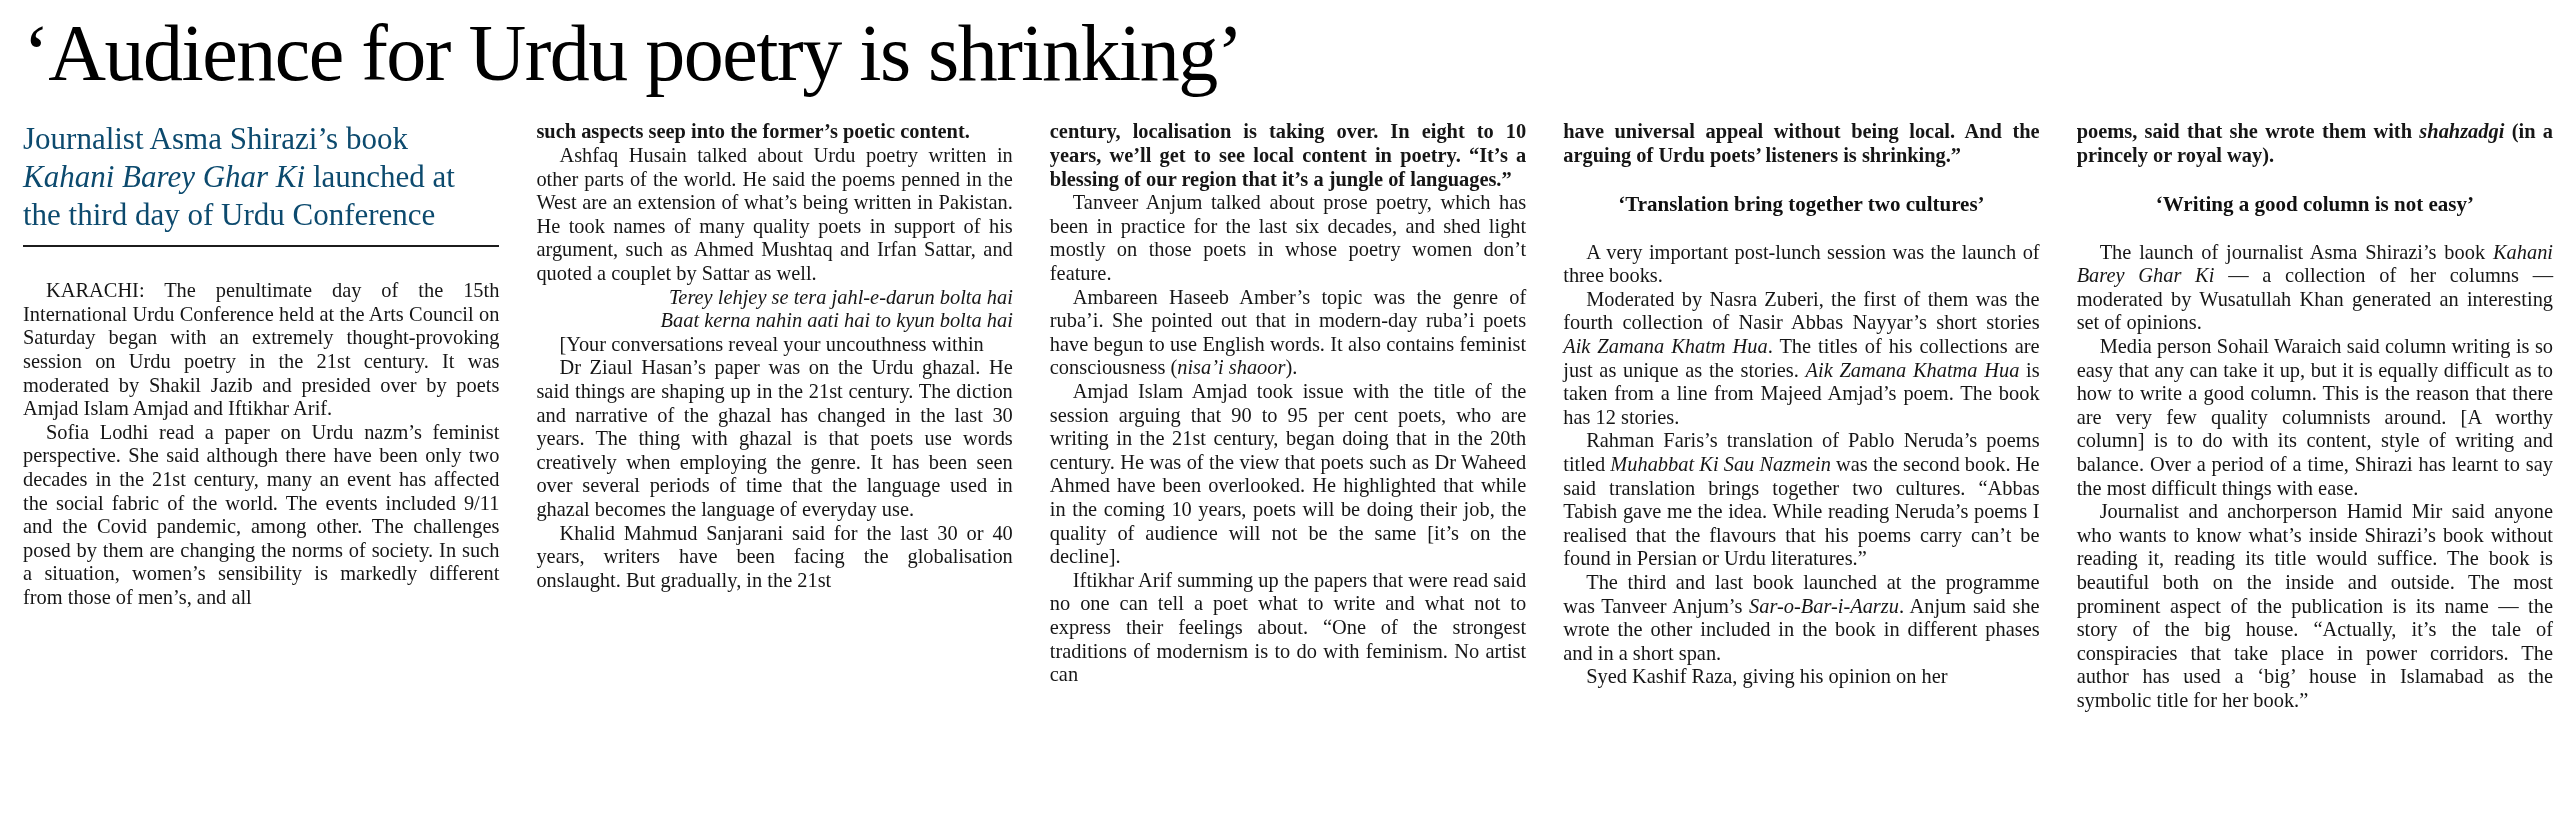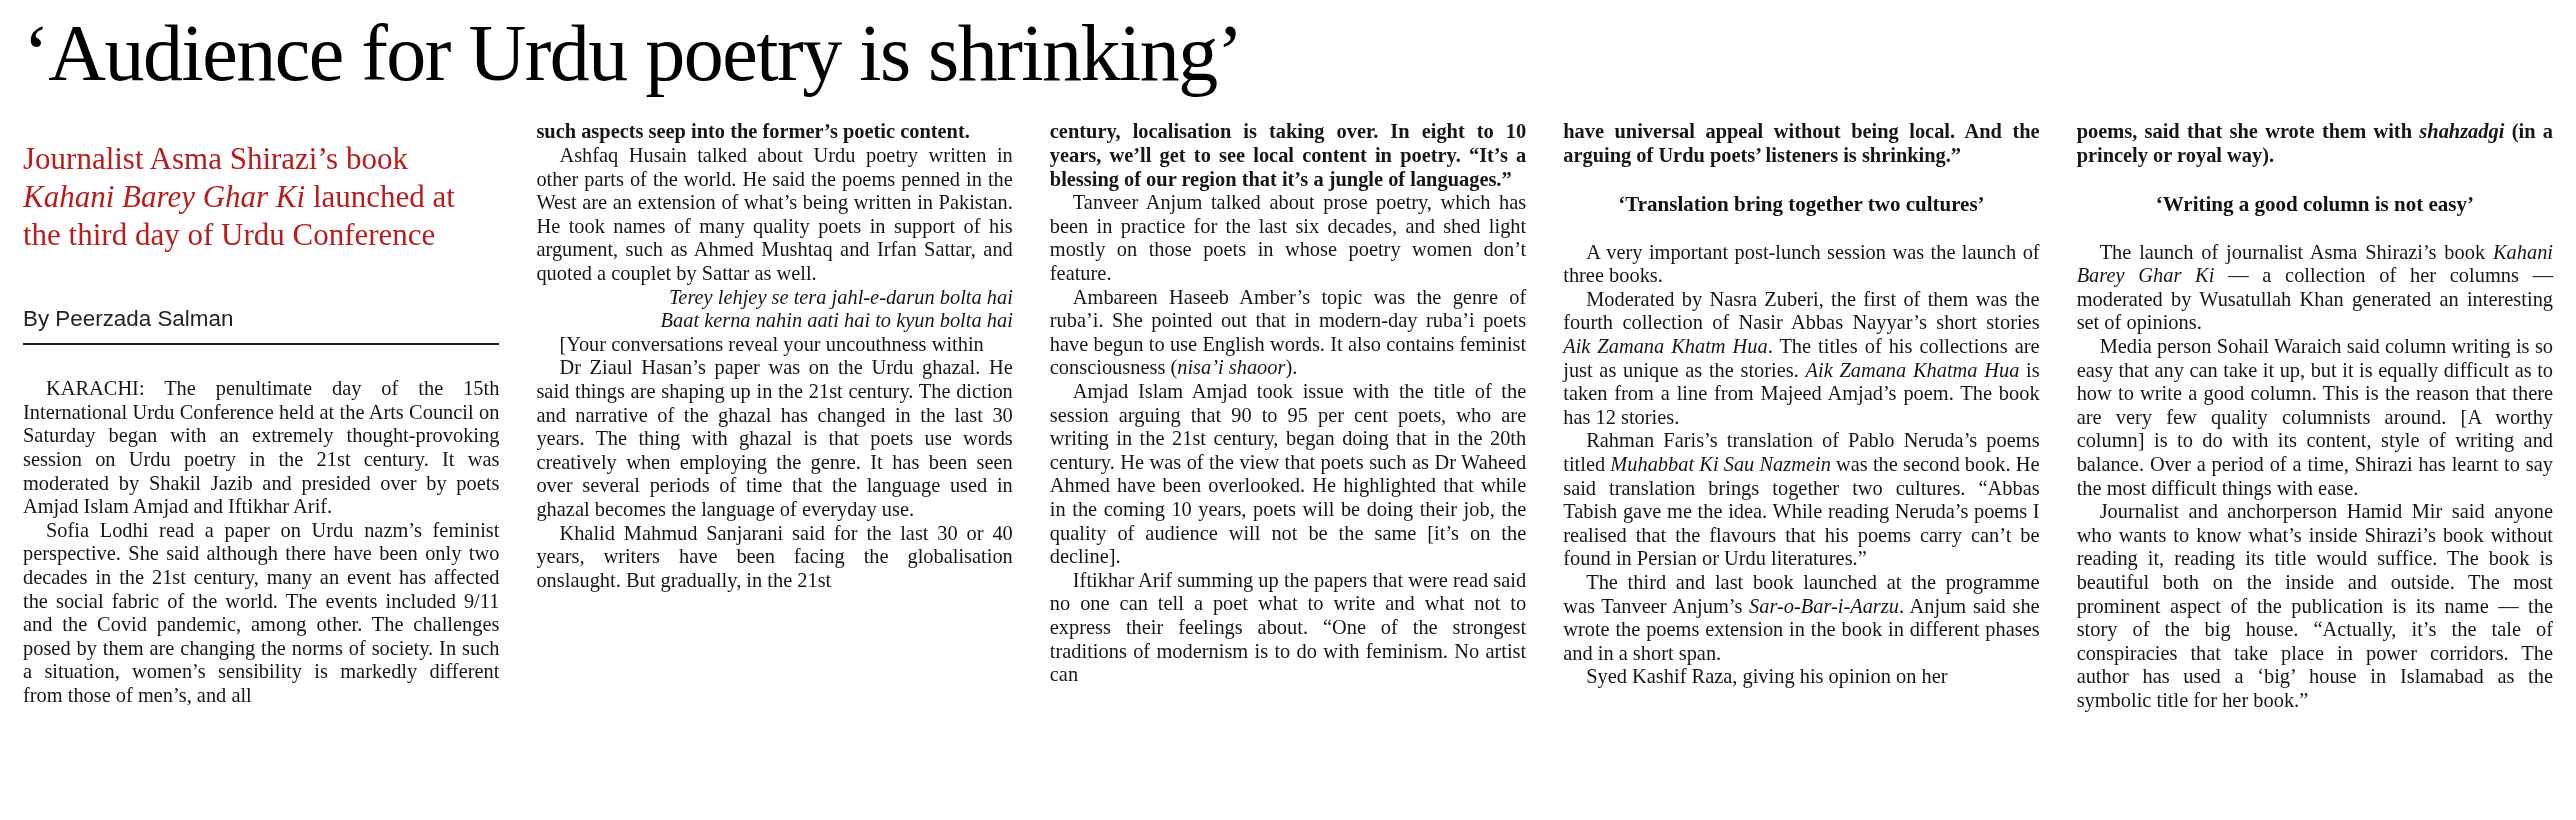--- a/index.html
+++ b/index.html
@@ -35,22 +35,21 @@
     align-items: flex-start;
   }
   .col {
     flex: 1 1 0;
     min-width: 0;
   }
   .standfirst {
     font-size: 31px;
     line-height: 38px;
     max-width: 447px;
-    color: #b91c1c;
-    margin-top: 20px;
+    color: #0c4a6e;
   }
   .byline {
     font-family: "Liberation Sans", sans-serif;
     font-size: 22.4px;
     margin-top: 52px;
     color: #222222;
   }
   .rule {
     border: 0;
     border-top: 2.3px solid #1c1c1c;
@@ -90,21 +89,20 @@
 <body>
 
 <div class="page">
 
   <h1 class="headline">‘Audience for Urdu poetry is shrinking’</h1>
 
   <div class="cols">
 
     <div class="col">
       <div class="standfirst"><span>Journalist Asma Shirazi’s book </span><i>Kahani Barey Ghar Ki</i><span> launched at the third day of Urdu Conference</span></div>
-      <div class="byline">By Peerzada Salman</div>
       <hr class="rule">
       <div class="colbody first-col">
           <p class="para"><span>KARACHI: The penultimate day of the 15th International Urdu Conference held at the Arts Council on Saturday began with an extremely thought-provoking session on Urdu poetry in the 21st century. It was moderated by Shakil Jazib and presided over by poets Amjad Islam Amjad and Iftikhar Arif.</span></p>
           <p class="para"><span>Sofia Lodhi read a paper on Urdu nazm’s feminist perspective. She said although there have been only two decades in the 21st century, many an event has affected the social fabric of the world. The events included 9/11 and the Covid pandemic, among other. The challenges posed by them are changing the norms of society. In such a situation, women’s sensibility is markedly different from those of men’s, and all</span></p>
         </div>
     </div>
 
     <div class="col">
       <div class="colbody">
           <p class="para noindent"><span>such aspects seep into the former’s poetic content.</span></p>
@@ -127,21 +125,21 @@
         </div>
     </div>
 
     <div class="col">
       <div class="colbody">
           <p class="para noindent"><span>have universal appeal without being local. And the arguing of Urdu poets’ listeners is shrinking.”</span></p>
           <h3 class="subhead"><span>‘Translation bring together two cultures’</span></h3>
           <p class="para"><span>A very important post-lunch session was the launch of three books.</span></p>
           <p class="para"><span>Moderated by Nasra Zuberi, the first of them was the fourth collection of Nasir Abbas Nayyar’s short stories </span><i>Aik Zamana Khatm Hua</i><span>. The titles of his collections are just as unique as the stories. </span><i>Aik Zamana Khatma Hua</i><span> is taken from a line from Majeed Amjad’s poem. The book has 12 stories.</span></p>
           <p class="para"><span>Rahman Faris’s translation of Pablo Neruda’s poems titled </span><i>Muhabbat Ki Sau Nazmein</i><span> was the second book. He said translation brings together two cultures. “Abbas Tabish gave me the idea. While reading Neruda’s poems I realised that the flavours that his poems carry can’t be found in Persian or Urdu literatures.”</span></p>
-          <p class="para"><span>The third and last book launched at the programme was Tanveer Anjum’s </span><i>Sar-o-Bar-i-Aarzu</i><span>. Anjum said she wrote the poems extension in the book in different phases and in a short span.</span></p>
+          <p class="para"><span>The third and last book launched at the programme was Tanveer Anjum’s </span><i>Sar-o-Bar-i-Aarzu</i><span>. Anjum said she wrote the other included in the book in different phases and in a short span.</span></p>
           <p class="para"><span>Syed Kashif Raza, giving his opinion on her</span></p>
         </div>
     </div>
 
     <div class="col">
       <div class="colbody">
           <p class="para noindent"><span>poems, said that she wrote them with </span><i>shahzadgi</i><span> (in a princely or royal way).</span></p>
           <h3 class="subhead"><span>‘Writing a good column is not easy’</span></h3>
           <p class="para"><span>The launch of journalist Asma Shirazi’s book </span><i>Kahani Barey Ghar Ki</i><span> — a collection of her columns — moderated by Wusatullah Khan generated an interesting set of opinions.</span></p>
           <p class="para"><span>Media person Sohail Waraich said column writing is so easy that any can take it up, but it is equally difficult as to how to write a good column. This is the reason that there are very few quality columnists around. [A worthy column] is to do with its content, style of writing and balance. Over a period of a time, Shirazi has learnt to say the most difficult things with ease.</span></p>

